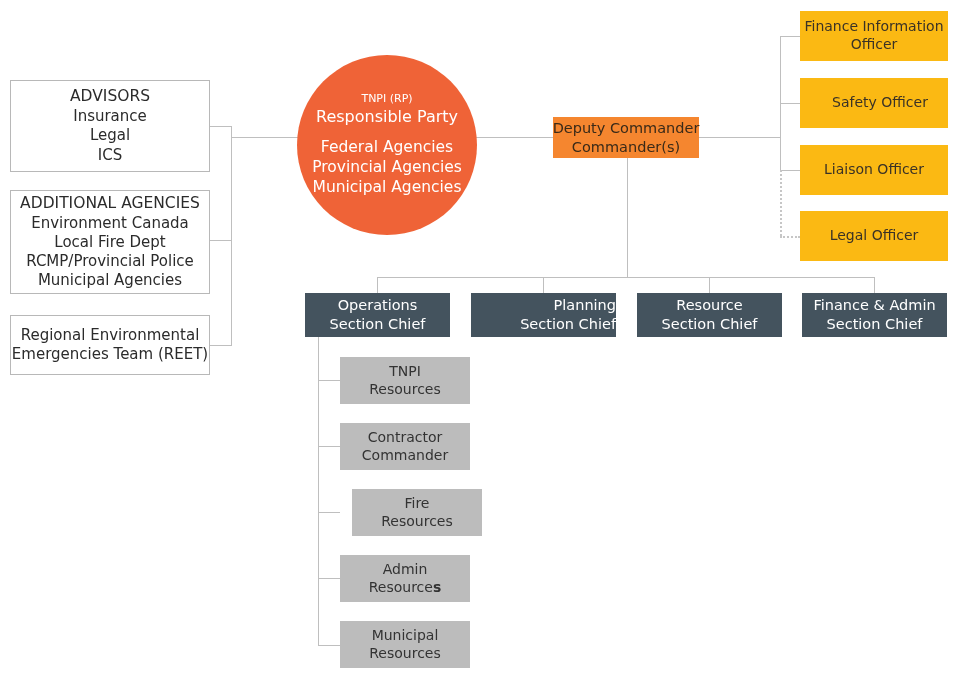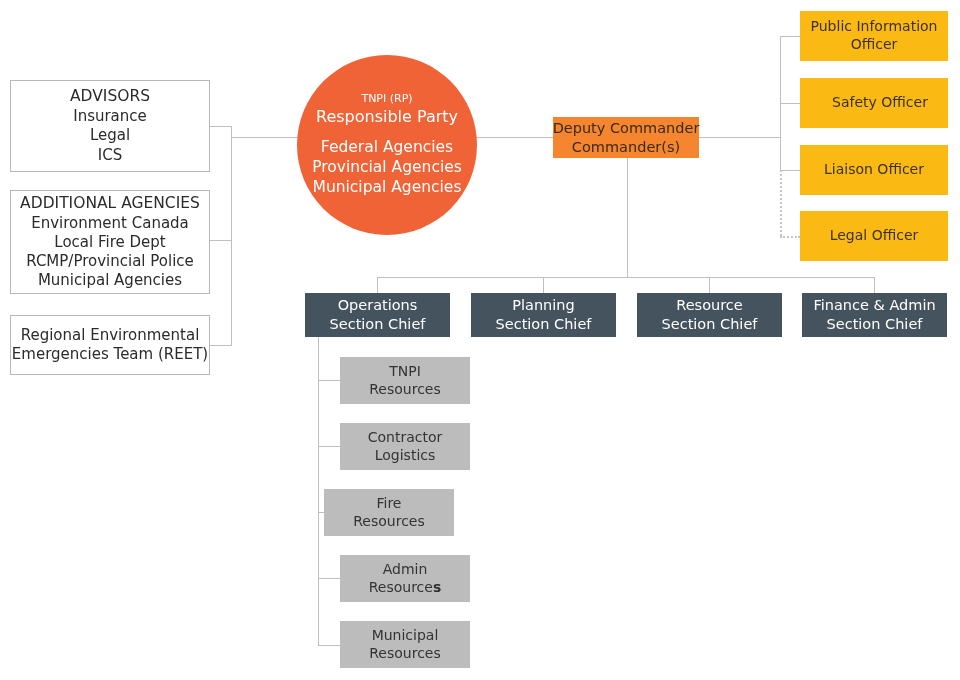--- a/index.html
+++ b/index.html
@@ -155,42 +155,42 @@
     <span class="ln t3">Provincial Agencies</span>
     <span class="ln t3">Municipal Agencies</span>
   </div>
 
   <div class="node box-orange" style="left:553px; top:117px; width:146px; height:41px;">
     <span class="ln">Deputy Commander</span>
     <span class="ln">Commander(s)</span>
   </div>
 
   <div class="node box-yellow" style="left:800px; top:11px; width:148px; height:50px;">
-    <span class="ln">Public Information</span>
+    <span class="ln">Finance Information</span>
     <span class="ln">Officer</span>
   </div>
 
   <div class="node box-yellow" style="left:800px; top:78px; width:148px; height:50px;padding-left:12px;">
     <span class="ln">Safety Officer</span>
   </div>
 
   <div class="node box-yellow" style="left:800px; top:145px; width:148px; height:50px;">
     <span class="ln">Liaison Officer</span>
   </div>
 
   <div class="node box-yellow" style="left:800px; top:211px; width:148px; height:50px;">
     <span class="ln">Legal Officer</span>
   </div>
 
   <div class="node box-slate" style="left:305px; top:293px; width:145px; height:44px;">
     <span class="ln">Operations</span>
     <span class="ln">Section Chief</span>
   </div>
 
-  <div class="node box-slate" style="left:471px; top:293px; width:145px; height:44px;">
+  <div class="node box-slate" style="left:471px; top:293px; width:145px; height:44px;align-items:flex-end;">
     <span class="ln">Planning</span>
     <span class="ln">Section Chief</span>
   </div>
 
   <div class="node box-slate" style="left:637px; top:293px; width:145px; height:44px;">
     <span class="ln">Resource</span>
     <span class="ln">Section Chief</span>
   </div>
 
   <div class="node box-slate" style="left:802px; top:293px; width:145px; height:44px;">
@@ -198,24 +198,24 @@
     <span class="ln">Section Chief</span>
   </div>
 
   <div class="node box-gray" style="left:340px; top:357px; width:130px; height:47px;">
     <span class="ln">TNPI</span>
     <span class="ln">Resources</span>
   </div>
 
   <div class="node box-gray" style="left:340px; top:423px; width:130px; height:47px;">
     <span class="ln">Contractor</span>
-    <span class="ln">Logistics</span>
-  </div>
-
-  <div class="node box-gray" style="left:324px; top:489px; width:130px; height:47px;">
+    <span class="ln">Commander</span>
+  </div>
+
+  <div class="node box-gray" style="left:352px; top:489px; width:130px; height:47px;">
     <span class="ln">Fire</span>
     <span class="ln">Resources</span>
   </div>
 
   <div class="node box-gray" style="left:340px; top:555px; width:130px; height:47px;">
     <span class="ln">Admin</span>
     <span class="ln"><span>Resource</span><span class="bold-s">s</span></span>
   </div>
 
   <div class="node box-gray" style="left:340px; top:621px; width:130px; height:47px;">

